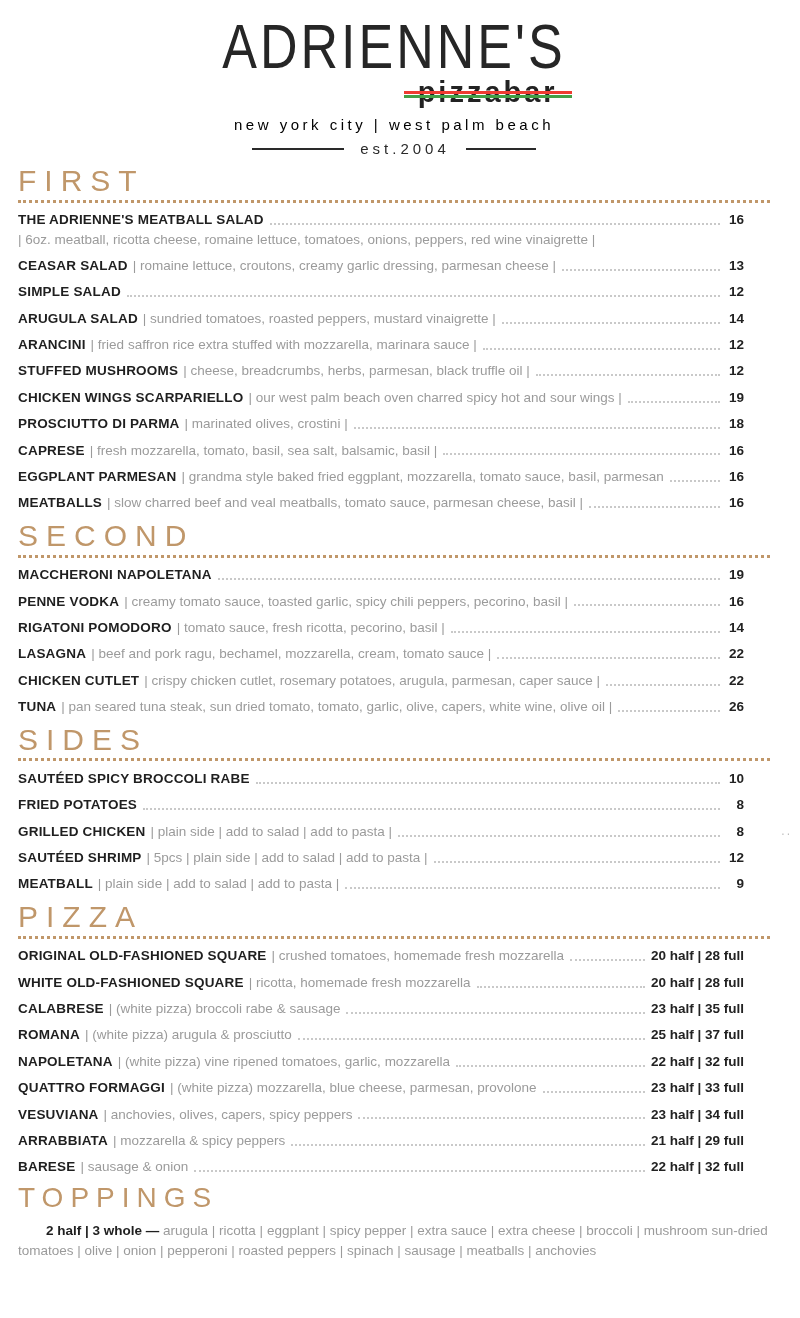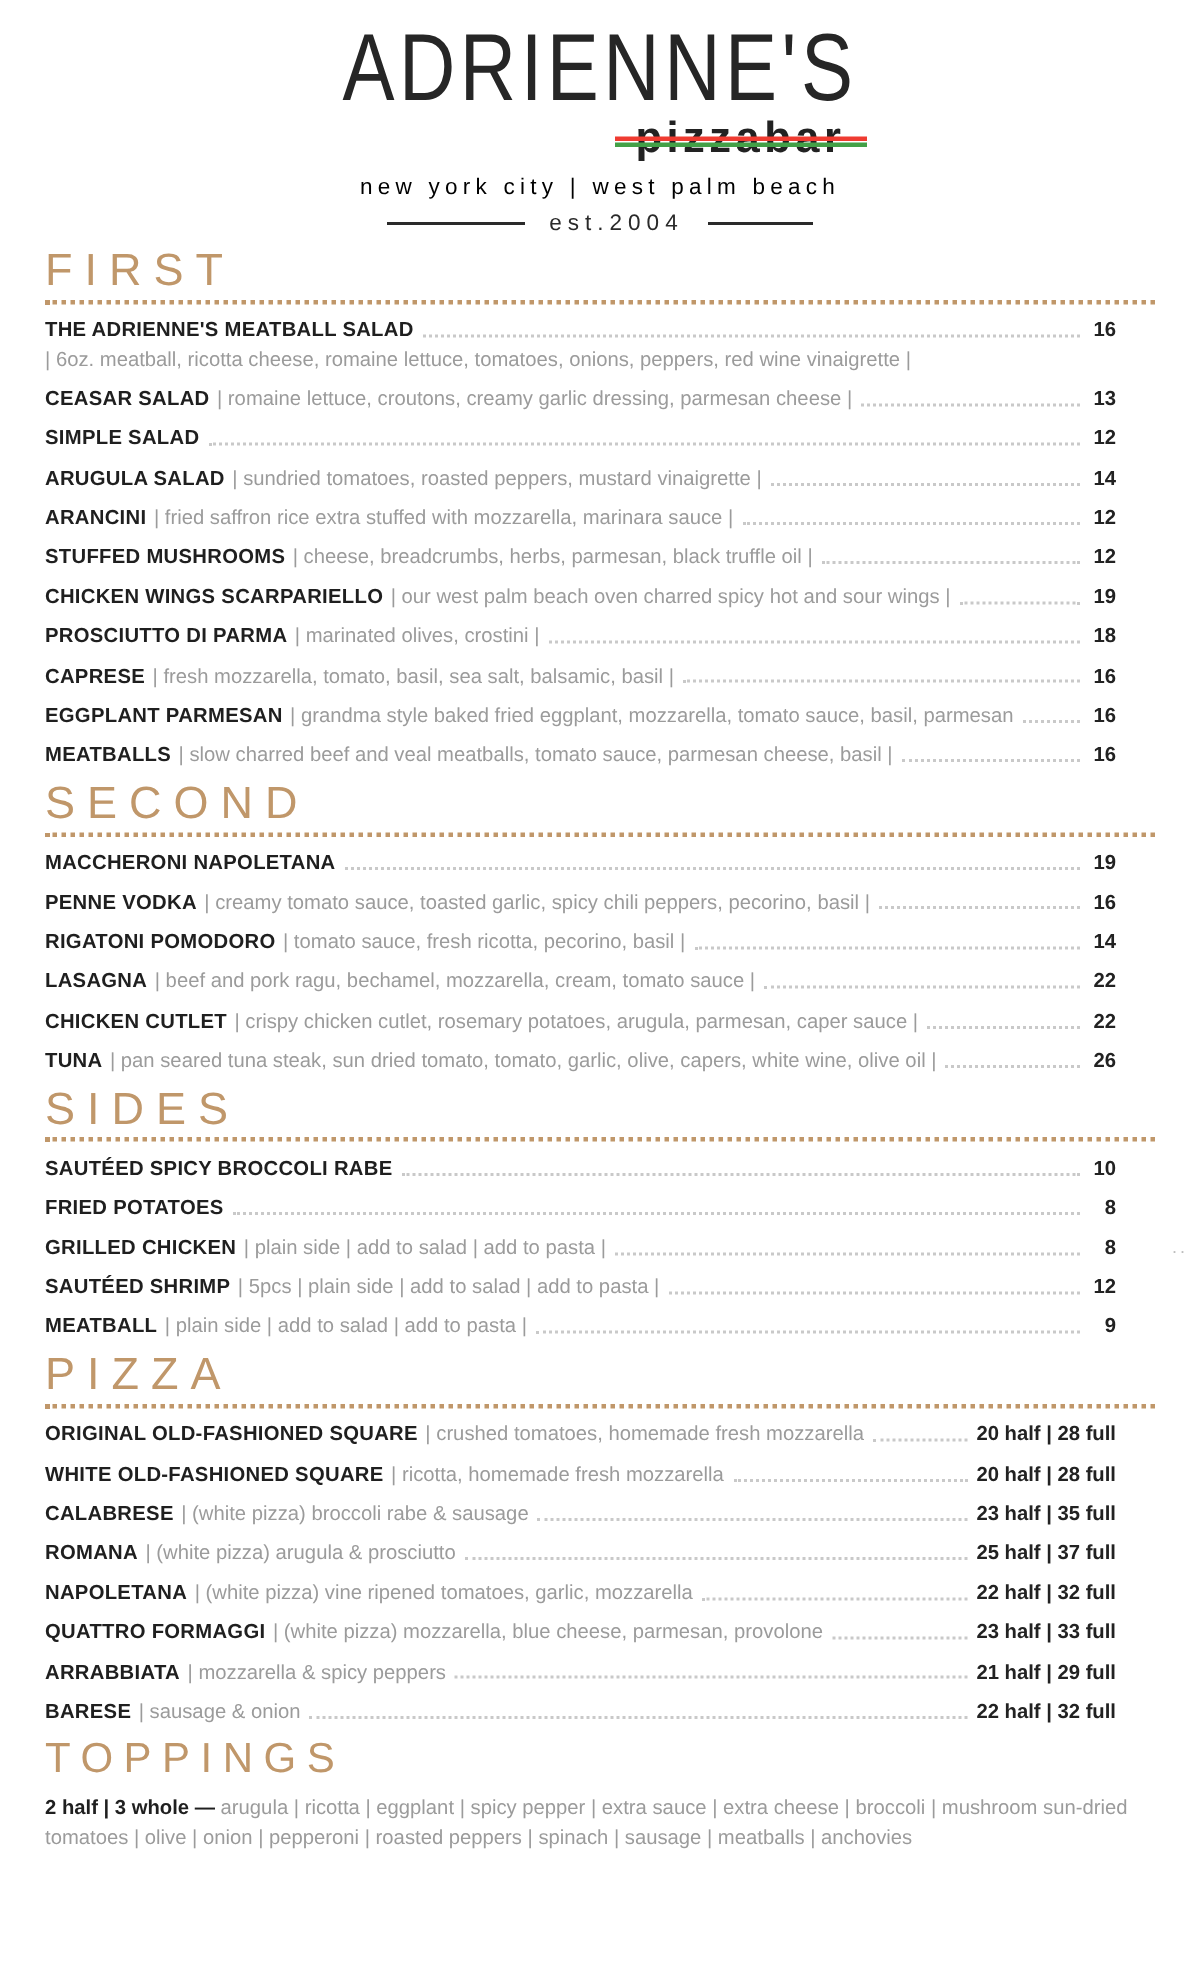--- a/index.html
+++ b/index.html
@@ -7,21 +7,21 @@
     --ink:#1f1f1f;
     --gray:#9b9b9b;
     --leader:#c9c9c9;
   }
   html,body{margin:0;padding:0;}
   body{
     width:800px;height:1318px;overflow:hidden;background:#ffffff;
     font-family:"Liberation Sans","DejaVu Sans",sans-serif;color:var(--ink);
     position:relative;
   }
-  .page{padding:10px 30px 0 30px;}
+  .page{padding:10px 30px 0 18px;}
 
   
   .header{text-align:center;margin-top:4px;}
   .header-inner{display:inline-block;text-align:center;}
   .title{
     font-size:52px;font-weight:300;letter-spacing:3px;color:#262626;
     line-height:1;transform:scaleY(1.22);transform-origin:top center;
     white-space:nowrap;
   }
   .pizzabar-row{text-align:right;margin-top:12px;}
@@ -62,21 +62,21 @@
   }
   .item-price{font-weight:700;color:#222;white-space:nowrap;text-align:right;min-width:18px;}
   .desc-below{color:var(--gray);font-size:13.5px;margin-top:2px;line-height:1.3;}
 
   
   .toppings-head{
     color:var(--gold);font-size:28px;font-weight:300;letter-spacing:7px;
     line-height:1;margin-top:8px;
   }
   .top-row{font-size:13.5px;color:var(--gray);margin-top:9px;line-height:1.5;}
-  .top-label{color:var(--ink);font-weight:700;}
+  .top-label{color:var(--ink);font-weight:700;margin-left:28px;}
 
   .stray-dots{position:absolute;right:8px;top:824px;color:#bdbdbd;font-size:12px;letter-spacing:2px;}
 </style>
 </head>
 <body>
 
 <div class="page">
 
   <header class="header">
     <div class="header-inner">
@@ -271,20 +271,26 @@
           <span class="leader"></span>
           <span class="item-price">22 half | 32 full</span>
         </div>
         <div class="item-row">
           <span class="item-name">QUATTRO FORMAGGI</span>
           <span class="item-desc">| (white pizza) mozzarella, blue cheese, parmesan, provolone</span>
           <span class="leader"></span>
           <span class="item-price">23 half | 33 full</span>
         </div>
         <div class="item-row">
+          <span class="item-name">VESUVIANA</span>
+          <span class="item-desc">| anchovies, olives, capers, spicy peppers</span>
+          <span class="leader"></span>
+          <span class="item-price">23 half | 34 full</span>
+        </div>
+        <div class="item-row">
           <span class="item-name">ARRABBIATA</span>
           <span class="item-desc">| mozzarella &amp; spicy peppers</span>
           <span class="leader"></span>
           <span class="item-price">21 half | 29 full</span>
         </div>
         <div class="item-row">
           <span class="item-name">BARESE</span>
           <span class="item-desc">| sausage &amp; onion</span>
           <span class="leader"></span>
           <span class="item-price">22 half | 32 full</span>

